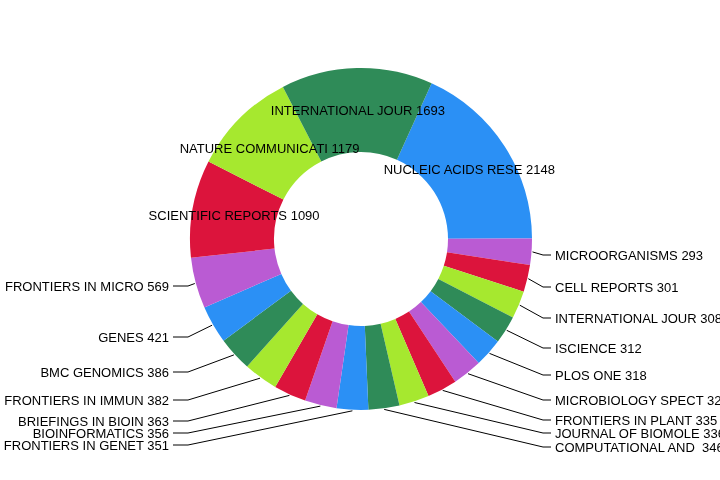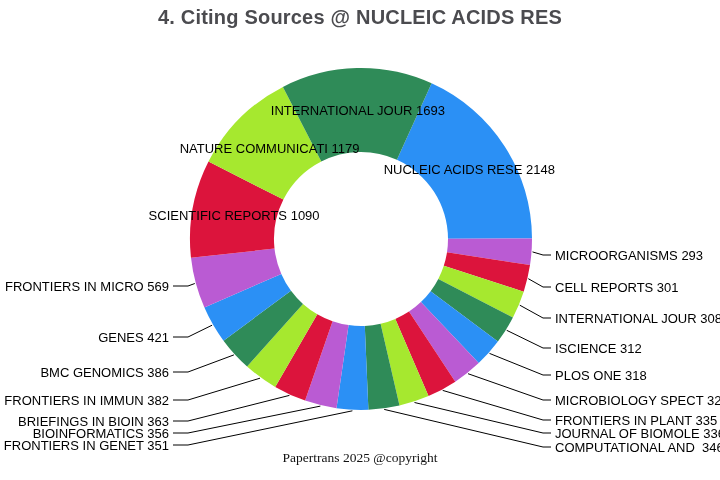--- a/index.html
+++ b/index.html
@@ -11,21 +11,20 @@
              font-family:"Liberation Serif","DejaVu Serif",serif;font-size:13.5px;color:#111;}
   svg.chart{position:absolute;top:0;left:0;}
   svg.chart text.lbl{font-family:"Liberation Sans","DejaVu Sans",sans-serif;
                      font-size:13px;fill:#000;white-space:pre;}
   svg.chart polyline.leader{fill:none;stroke:#000;stroke-width:1;}
 </style>
 </head>
 <body>
 
 <div class="page">
-  <div class="title">4. Citing Sources @ NUCLEIC ACIDS RES</div>
   <svg class="chart" id="donut-svg" width="720" height="480" viewBox="0 0 720 480">
       <path d="M 431.6 83.3 A 171 171 0 0 1 532 238.5 L 448 238.8 A 87 87 0 0 0 396.9 159.8 Z" fill="#2B90F5"></path>
       <path d="M 532 238.5 A 171 171 0 0 1 530 265.1 L 447 252.3 A 87 87 0 0 0 448 238.8 Z" fill="#BA5BD3"></path>
       <path d="M 530 265.1 A 171 171 0 0 1 523.7 291.7 L 443.8 265.8 A 87 87 0 0 0 447 252.3 Z" fill="#DC143C"></path>
       <path d="M 523.7 291.7 A 171 171 0 0 1 512.9 317.5 L 438.3 278.9 A 87 87 0 0 0 443.8 265.8 Z" fill="#A6E82F"></path>
       <path d="M 512.9 317.5 A 171 171 0 0 1 497.9 341.5 L 430.6 291.2 A 87 87 0 0 0 438.3 278.9 Z" fill="#2F8B58"></path>
       <path d="M 497.9 341.5 A 171 171 0 0 1 478.7 363.1 L 420.9 302.1 A 87 87 0 0 0 430.6 291.2 Z" fill="#2B90F5"></path>
       <path d="M 478.7 363.1 A 171 171 0 0 1 455.3 381.7 L 409 311.6 A 87 87 0 0 0 420.9 302.1 Z" fill="#BA5BD3"></path>
       <path d="M 455.3 381.7 A 171 171 0 0 1 428.5 396.1 L 395.3 318.9 A 87 87 0 0 0 409 311.6 Z" fill="#DC143C"></path>
       <path d="M 428.5 396.1 A 171 171 0 0 1 399.5 405.6 L 380.6 323.8 A 87 87 0 0 0 395.3 318.9 Z" fill="#A6E82F"></path>
@@ -70,14 +69,13 @@
       <polyline points="233.9,354.9 188,372 173,372" class="leader"></polyline>
       <text x="169" y="376.5" text-anchor="end" xml:space="preserve" class="lbl">BMC GENOMICS 386</text>
       <polyline points="212.1,325.2 188,337 173,337" class="leader"></polyline>
       <text x="169" y="341.5" text-anchor="end" xml:space="preserve" class="lbl">GENES 421</text>
       <polyline points="194.8,283.5 188,286 173,286" class="leader"></polyline>
       <text x="169" y="290.5" text-anchor="end" xml:space="preserve" class="lbl">FRONTIERS IN MICRO 569</text>
       <text x="234.1" y="220.4" text-anchor="middle" xml:space="preserve" class="lbl">SCIENTIFIC REPORTS 1090</text>
       <text x="269.6" y="152.5" text-anchor="middle" xml:space="preserve" class="lbl">NATURE COMMUNICATI 1179</text>
       <text x="357.9" y="114.5" text-anchor="middle" xml:space="preserve" class="lbl">INTERNATIONAL JOUR 1693</text>
     </svg>
-  <div class="copyright">Papertrans 2025 @copyright</div>
 </div>
 
 </body></html>

